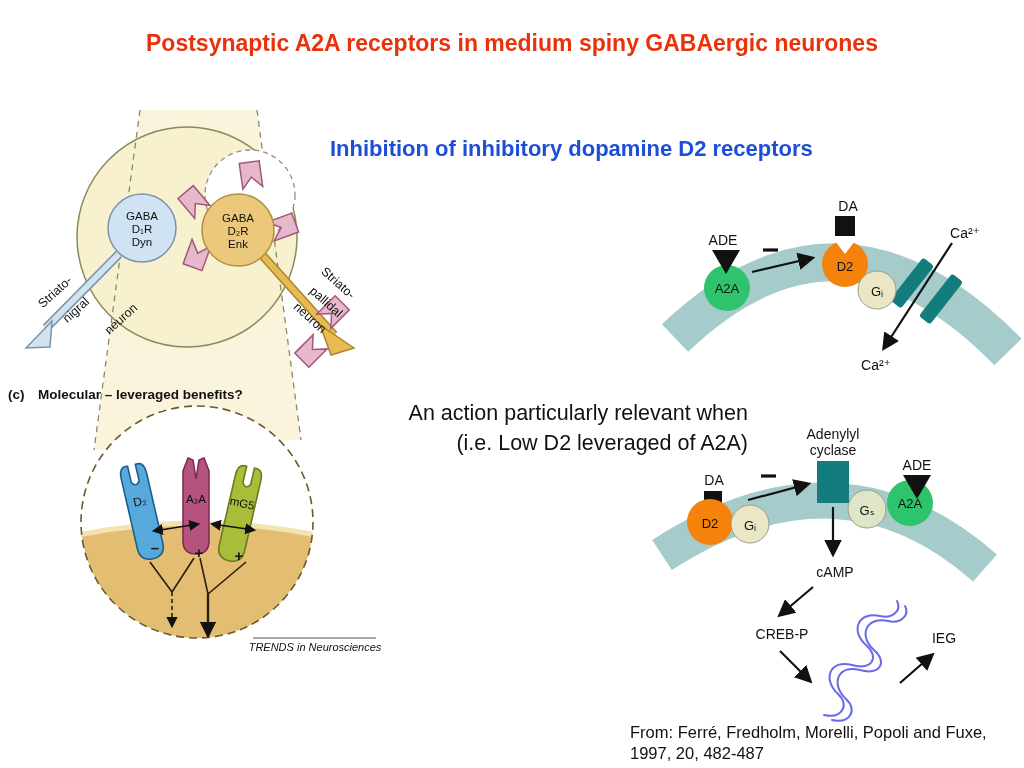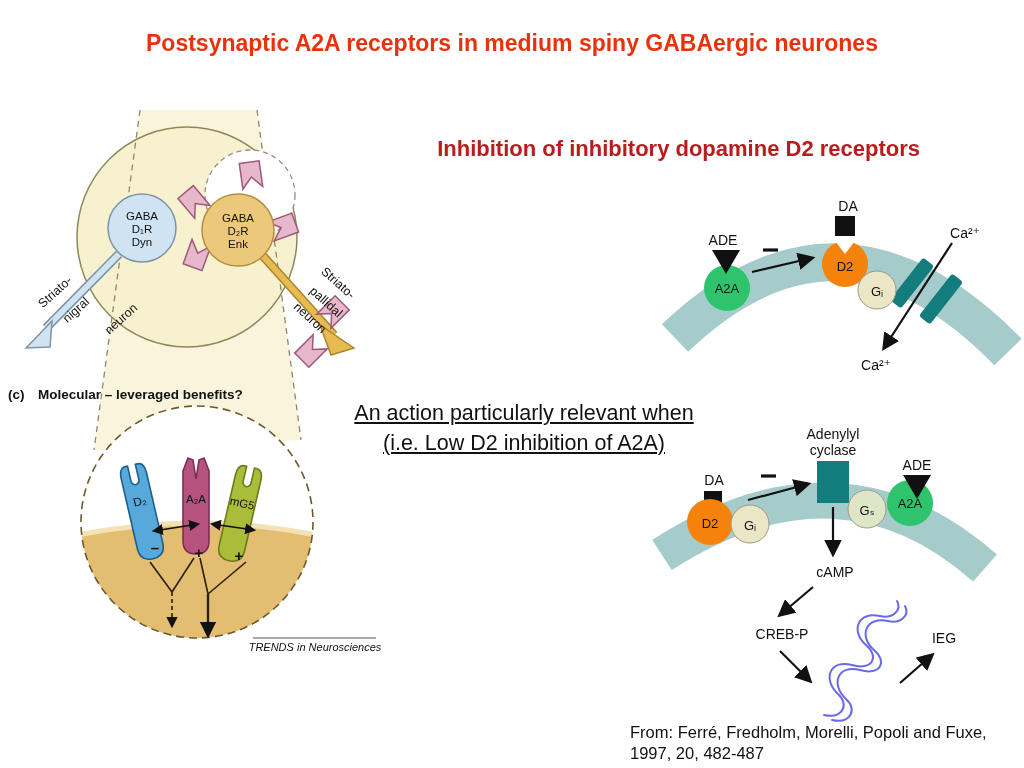--- a/index.html
+++ b/index.html
@@ -1,23 +1,23 @@
 <!DOCTYPE html>
 <html><head>
 <meta charset="utf-8">
 <style>
   html,body{margin:0;padding:0;background:#888;}
   .slide{position:relative;width:1024px;height:768px;background:#ffffff;overflow:hidden;
          font-family:"Liberation Sans","DejaVu Sans",sans-serif;}
   .title{position:absolute;left:0;top:30px;width:1024px;text-align:center;
          font-size:23px;font-weight:bold;color:#e8320c;letter-spacing:0px;}
-  .subtitle{position:absolute;left:330px;top:136px;width:590px;text-align:right;
-         font-size:22px;font-weight:bold;color:#b91c1c;}
-  .bodytext{position:absolute;left:300px;top:398px;width:448px;text-align:center;
-         font-size:21.5px;color:#111;line-height:30px;text-decoration:underline;}
+  .subtitle{position:absolute;left:330px;top:136px;width:590px;text-align:left;
+         font-size:22px;font-weight:bold;color:#1d4ed8;}
+  .bodytext{position:absolute;left:300px;top:398px;width:448px;text-align:right;
+         font-size:21.5px;color:#111;line-height:30px;}
   .cite{position:absolute;font-size:16.5px;color:#111;line-height:21px;}
   .cite-left{left:48px;top:676px;width:470px;}
   .cite-right{left:630px;top:722px;width:400px;}
   svg{position:absolute;overflow:visible;}
   svg text{font-family:"Liberation Sans","DejaVu Sans",sans-serif;fill:#111;}
   .fig-left{left:0px;top:95px;}
   .fig-tr{left:660px;top:190px;}
   .fig-br{left:650px;top:415px;}
 </style>
 </head>
@@ -126,21 +126,21 @@
       <line x1="172" y1="497" x2="172" y2="531" stroke-dasharray="4 3" marker-end="url(#mh)"></line>
       <line x1="208" y1="499" x2="208" y2="540" stroke-width="2.4" marker-end="url(#mh)"></line>
     </g>
 
     <line x1="253" y1="543" x2="376" y2="543" stroke="#555" stroke-width="1"></line>
     <text x="315" y="556" text-anchor="middle" font-size="11" font-style="italic" fill="#444">TRENDS in Neurosciences</text>
   </svg>
 
   <div class="bodytext">
     <div>An action particularly relevant when</div>
-    <div>(i.e. Low D2 inhibition of A2A)</div>
+    <div>(i.e. Low D2 leveraged of A2A)</div>
   </div>
 
   <svg class="fig-tr" width="364" height="200" viewBox="0 0 364 200">
     <defs>
       <marker id="mh2" viewBox="0 0 10 10" refX="8" refY="5" markerWidth="8" markerHeight="8" orient="auto-start-reverse">
           <path d="M0,0 L10,5 L0,10 Z" fill="#111"></path>
         </marker>
     </defs>
     <path d="M15,148 Q180,-10 348,162" fill="none" stroke="#a5cbcb" stroke-width="38"></path>
     <g>

